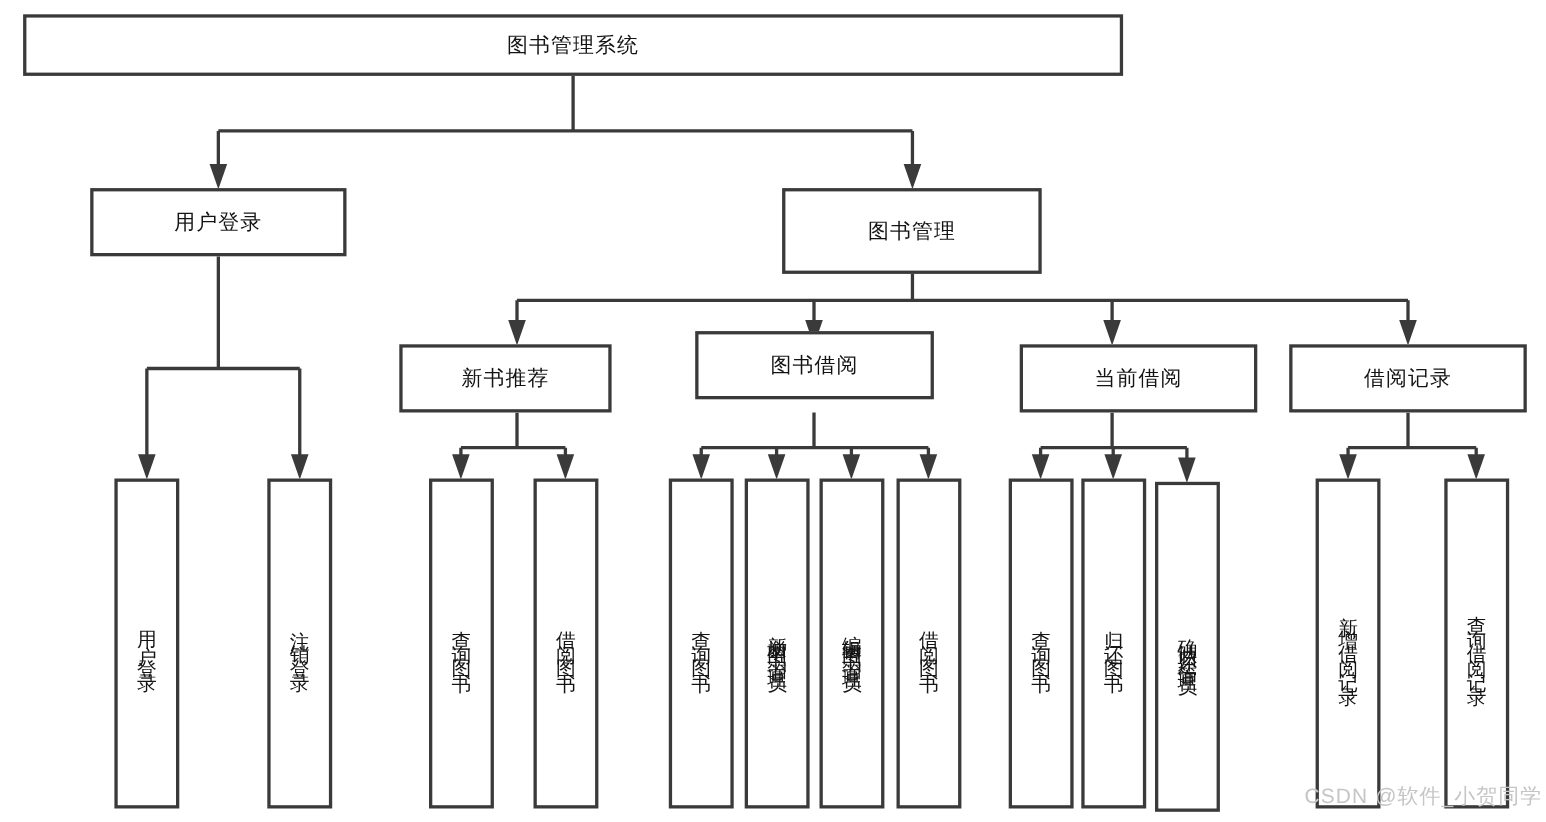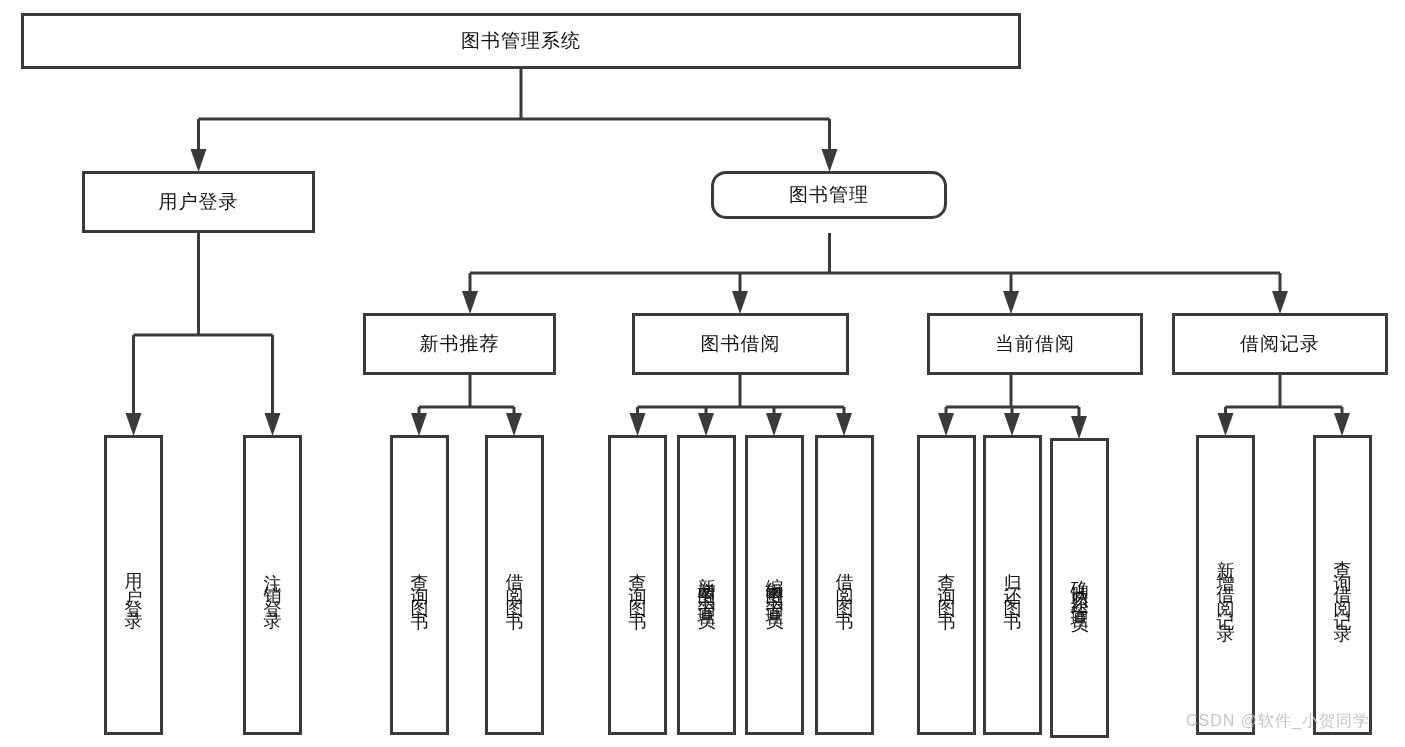--- a/index.html
+++ b/index.html
@@ -26,21 +26,21 @@
     text-orientation:upright;
     font-size:18px;
     letter-spacing:13px;
     line-height:1;
     color:#141414;
   }
   .vl.tight{letter-spacing:5px;}
   #watermark{
     position:absolute;
     left:1186px;top:711px;
-    font-size:16px;
+    font-size:19px;
     color:#c5c5c5;
     letter-spacing:1px;
     white-space:nowrap;
   }
 </style>
 </head>
 <body>
 
 <div id="stage">
 
@@ -77,28 +77,28 @@
     </g>
   </svg>
 
   <div class="node hnode" style="left:21px;top:13px;width:1000px;height:56px;">
     <span>图书管理系统</span>
   </div>
 
   <div class="node hnode" style="left:82px;top:171px;width:233px;height:62px;">
     <span>用户登录</span>
   </div>
-  <div class="node hnode" style="left:711px;top:171px;width:236px;height:48px;border-radius:15px;">
+  <div class="node hnode" style="left:711px;top:171px;width:236px;height:78px;">
     <span>图书管理</span>
   </div>
 
   <div class="node hnode" style="left:363px;top:313px;width:193px;height:62px;">
     <span>新书推荐</span>
   </div>
-  <div class="node hnode" style="left:632px;top:313px;width:217px;height:62px;">
+  <div class="node hnode" style="left:632px;top:301px;width:217px;height:62px;">
     <span>图书借阅</span>
   </div>
   <div class="node hnode" style="left:903px;top:313px;width:216px;height:62px;margin-left:24px;">
     <span>当前借阅</span>
   </div>
   <div class="node hnode" style="left:1172px;top:313px;width:216px;height:62px;align-items:center;">
     <span>借阅记录</span>
   </div>
 
   <div class="node vnode" style="left:104px;top:435px;">

